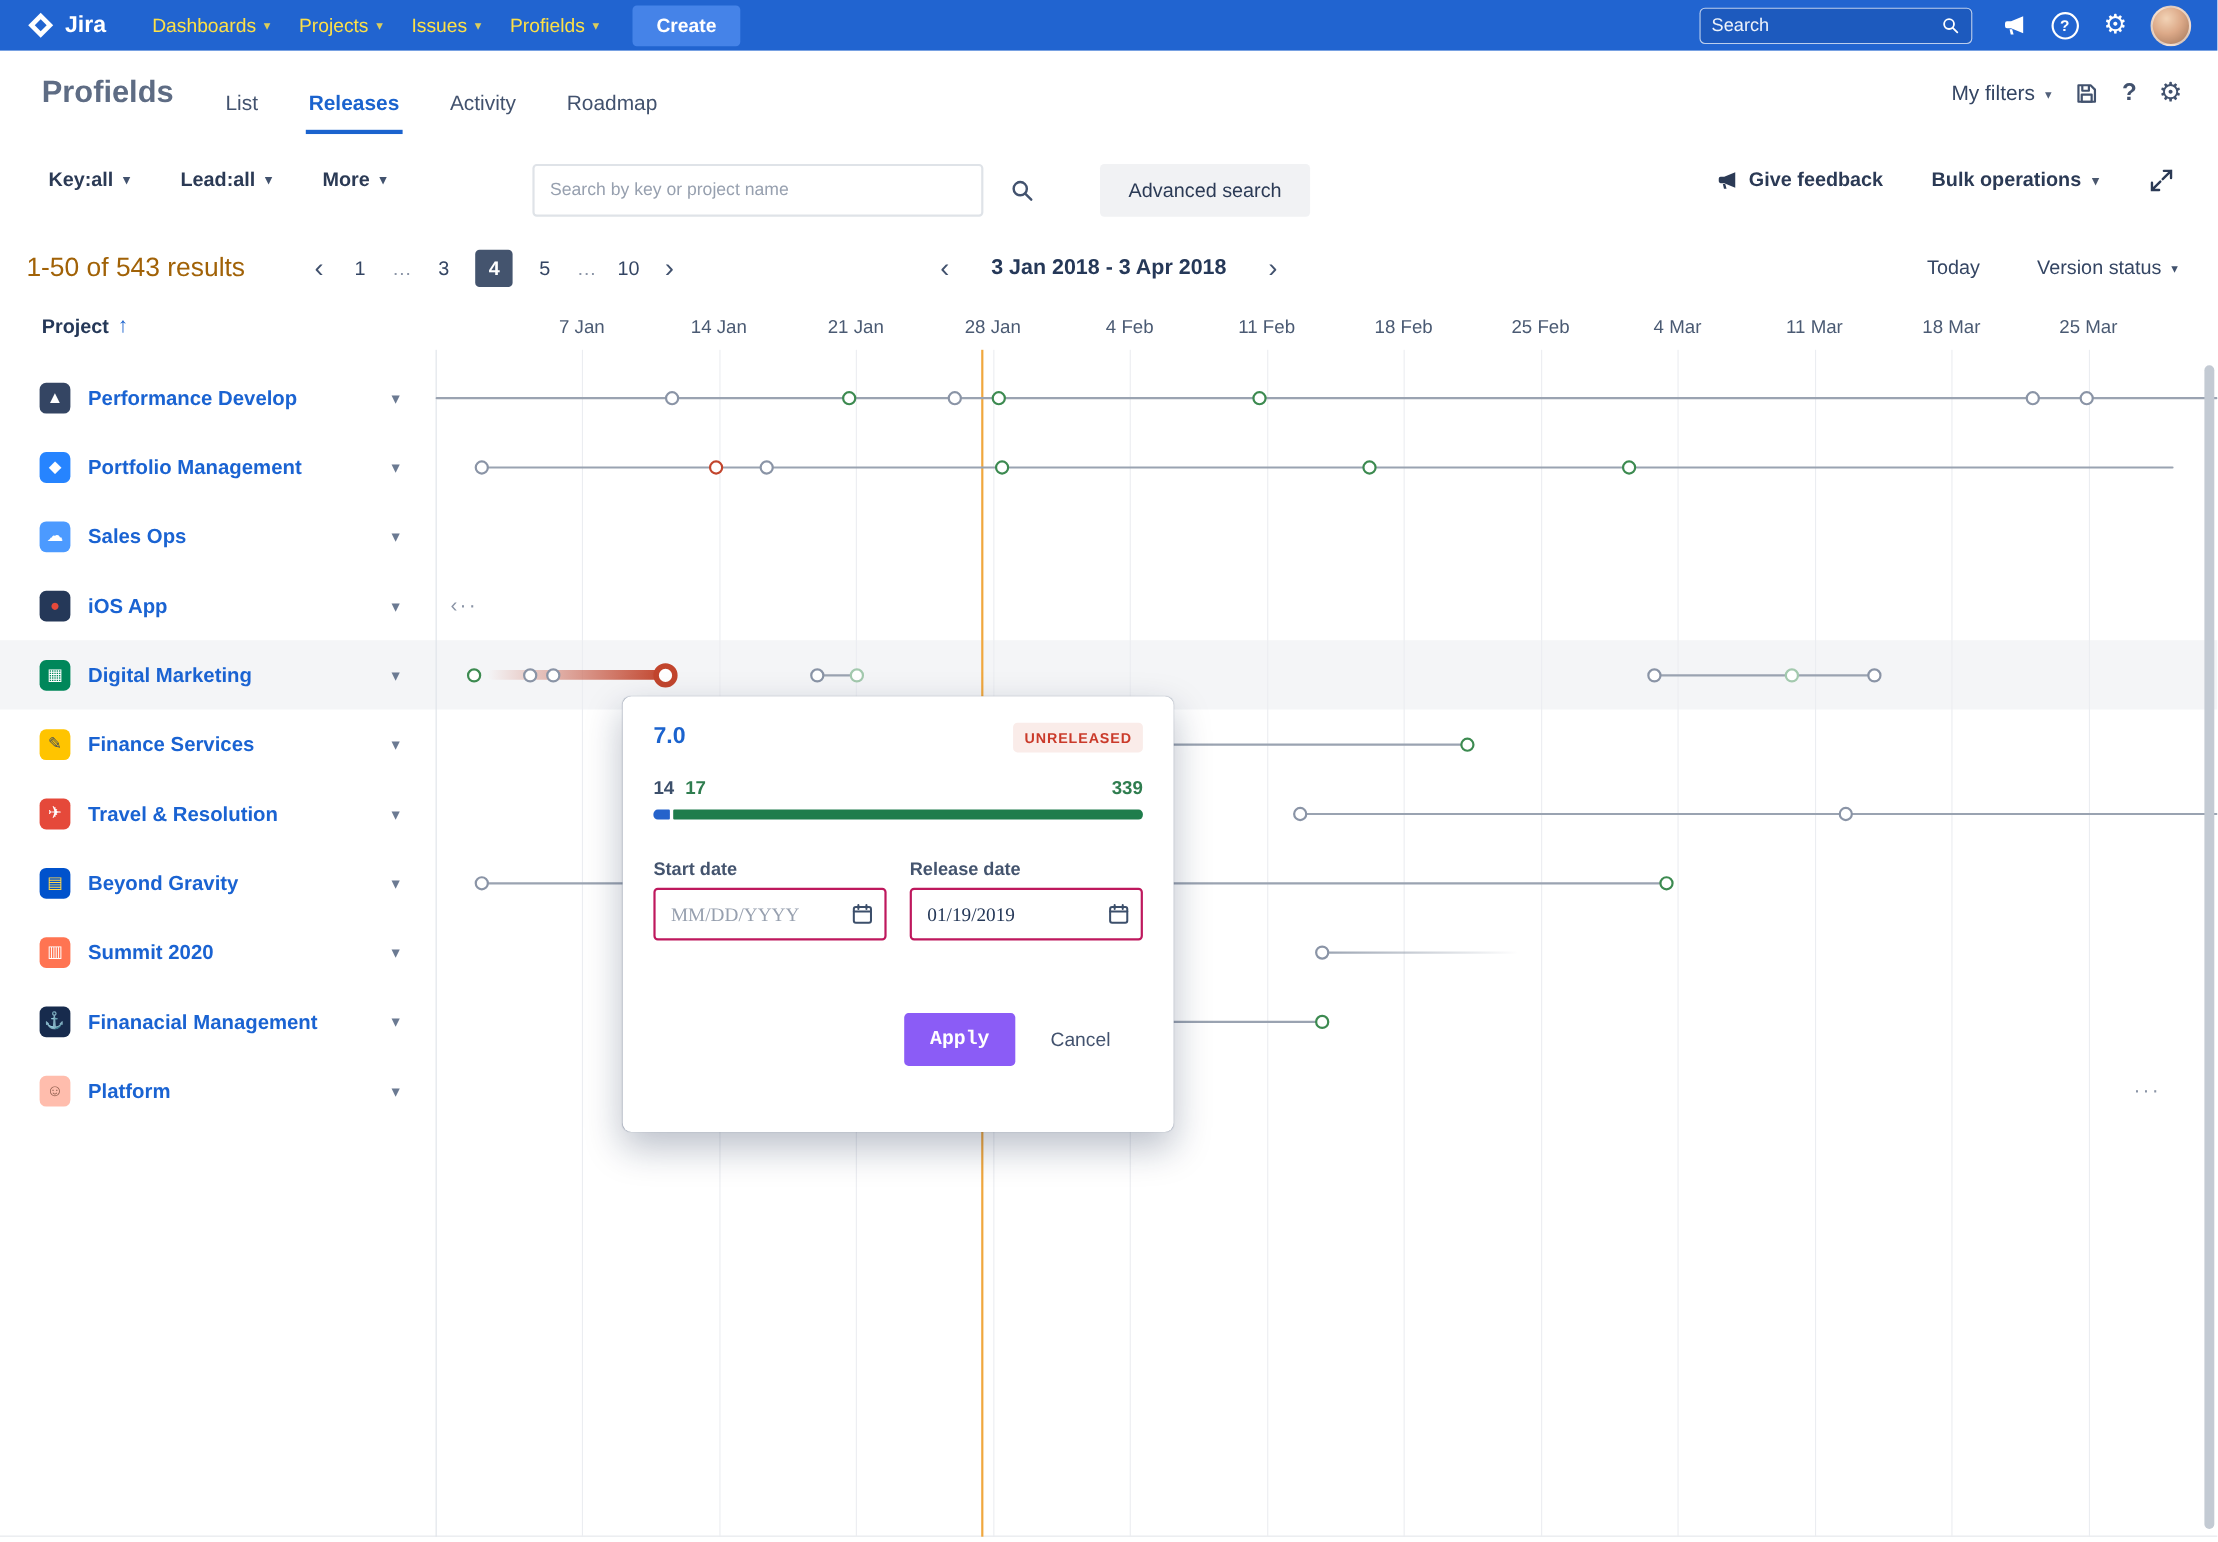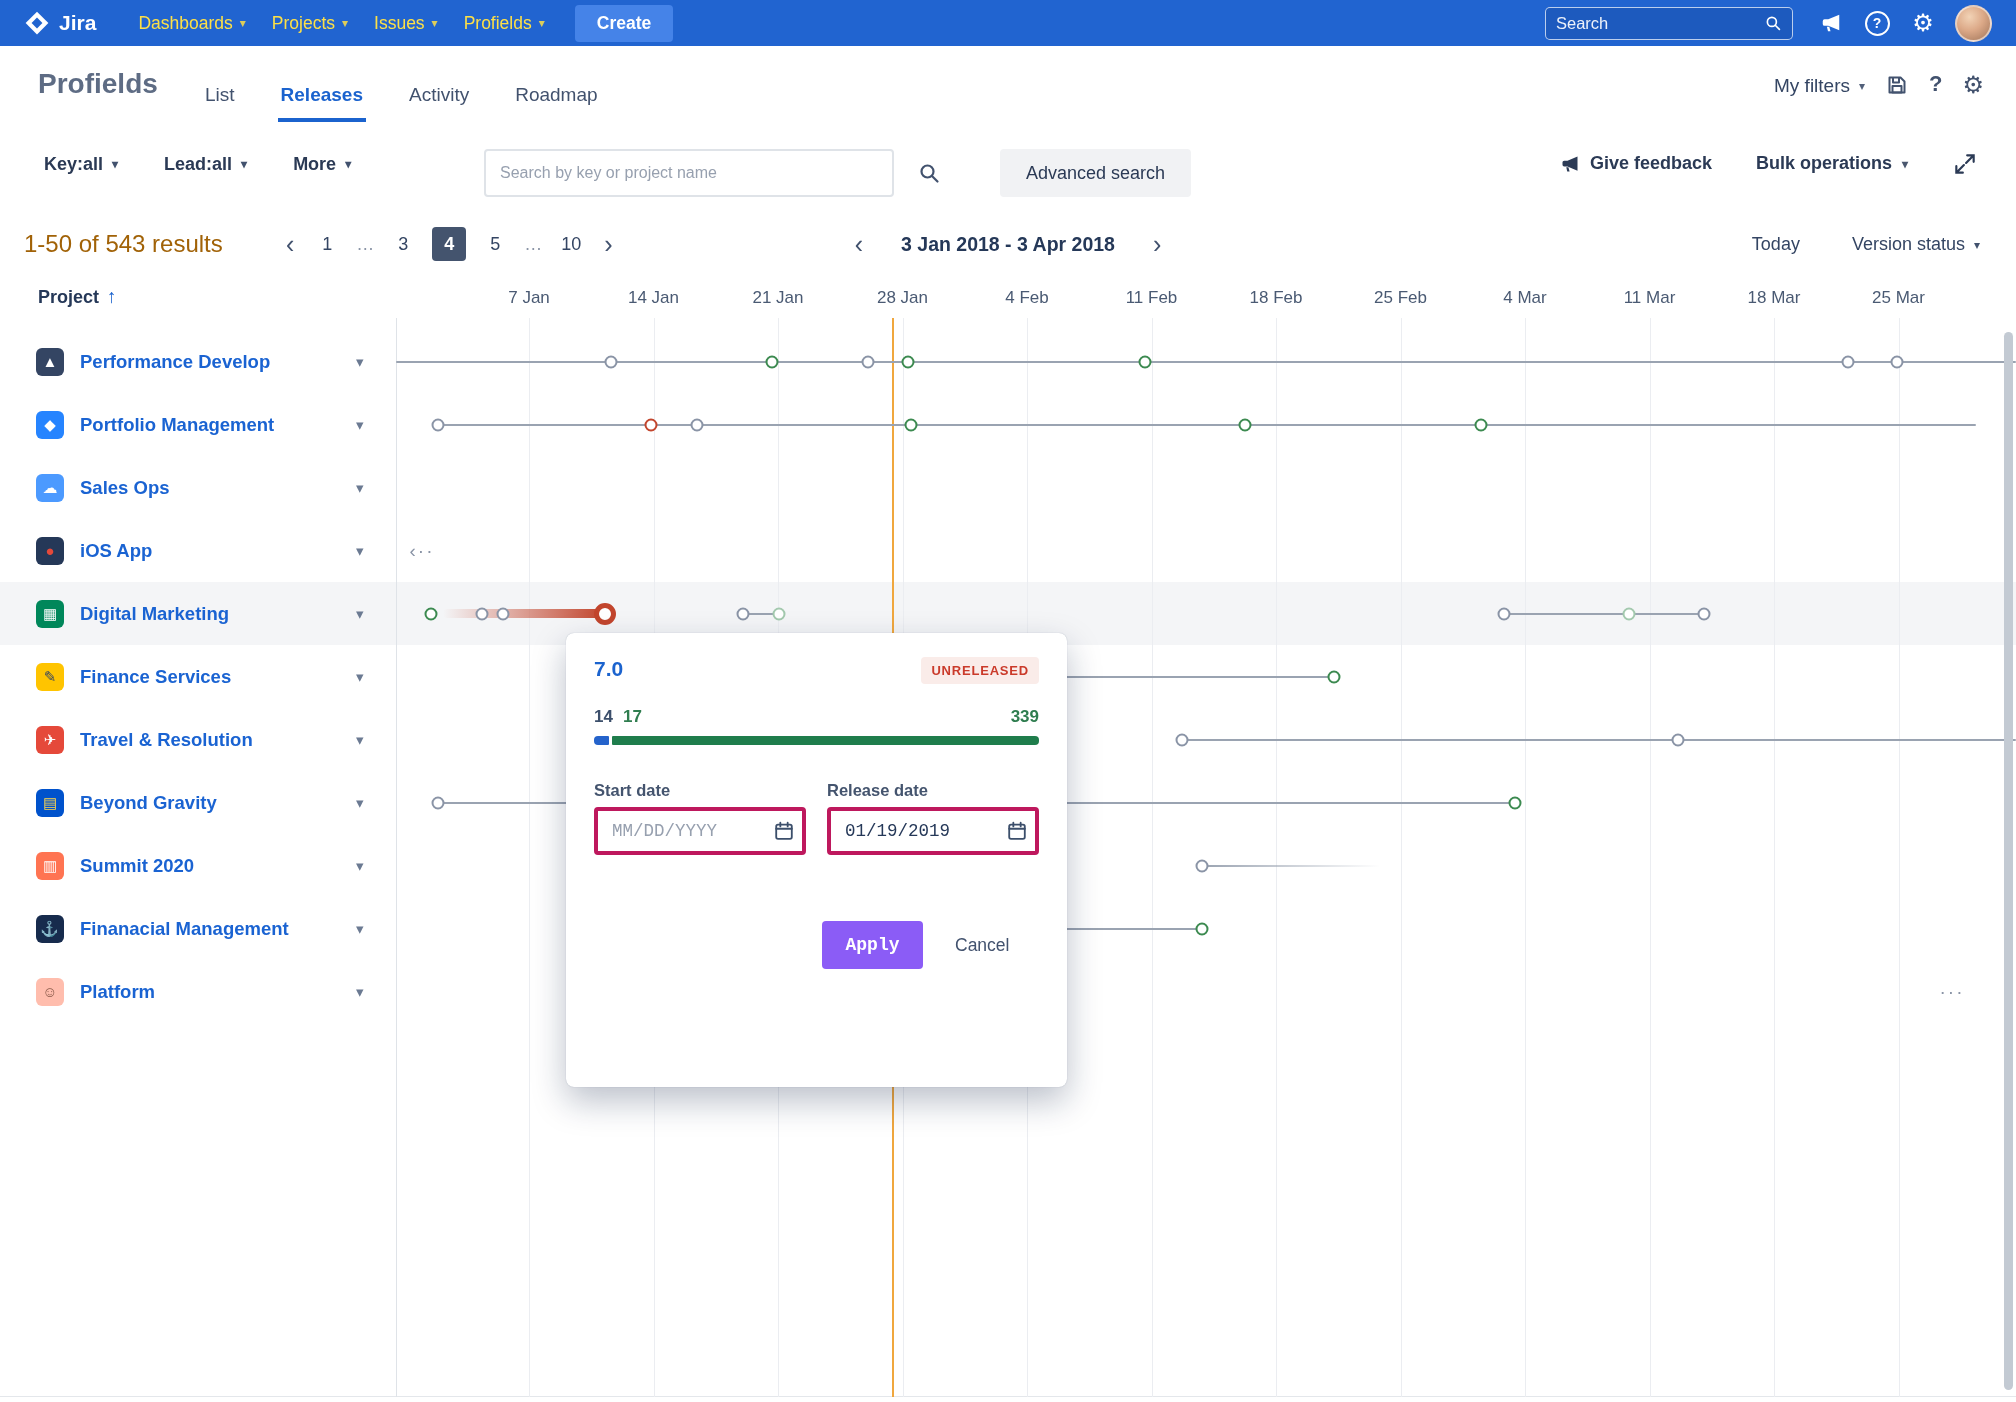--- a/index.html
+++ b/index.html
@@ -105,36 +105,36 @@
   #left-panel{position:absolute;inset:0;z-index:5;width:396px;}
   .proj-item{position:absolute;left:0;width:396px;height:63px;cursor:pointer;}
   .proj-icon{position:absolute;left:36px;top:50%;transform:translateY(-50%);width:28px;height:28px;border-radius:6px;
              display:flex;align-items:center;justify-content:center;}
   .proj-glyph{font-size:15px;line-height:1;}
   .proj-name{position:absolute;left:80px;top:50%;transform:translateY(-50%);font-size:18.5px;font-weight:700;
              color:#1A63D2;white-space:nowrap;}
   .proj-chev{position:absolute;left:356px;top:50%;transform:translateY(-50%);font-size:15px;color:#6B7A92;}
 
   
-  .popup{position:absolute;left:566px;top:633px;width:501px;height:454px;background:#fff;border-radius:8px;
+  .popup{position:absolute;left:566px;top:633px;width:501px;height:396px;background:#fff;border-radius:8px;
          box-shadow:0 0 1px rgba(9,30,66,.3),0 14px 34px rgba(9,30,66,.28);z-index:20;}
   .popup-version{position:absolute;left:28px;top:24px;font-size:21px;font-weight:700;color:#1B63CE;cursor:pointer;}
   .popup-badge{position:absolute;right:28px;top:24px;background:#FAECE9;color:#CA3A2A;font-size:13px;font-weight:700;
                letter-spacing:.8px;padding:6px 10px;border-radius:4px;}
   .popup-nums{position:absolute;left:28px;right:28px;top:74px;display:flex;gap:10px;font-size:17px;font-weight:700;}
   .n-start{color:#3C4F6B;} .n-mid{color:#2F7D4F;} .n-total{margin-left:auto;color:#2F7D4F;}
   .popup-bar{position:absolute;left:28px;right:28px;top:103px;height:9px;display:flex;gap:3px;}
   .pb-blue{width:15px;background:#2563CB;border-radius:4px 1px 1px 4px;}
   .pb-green{flex:1;background:#1F7D4C;border-radius:1px 4px 4px 1px;}
   .f-label{position:absolute;top:148px;font-size:16.5px;font-weight:600;color:#44546E;}
   .lbl-start{left:28px;} .lbl-release{left:261px;}
   .date-field{position:absolute;top:174px;width:212px;height:48px;}
   .df-start{left:28px;} .df-release{left:261px;}
-  .date-field input{width:100%;height:100%;box-sizing:border-box;border:4px solid #be185d;border-radius:4px;
-                    padding:0 44px 0 14px;font-size:17.5px;font-family:Liberation Mono, monospace;color:#253858;outline:none;}
+  .date-field input{width:100%;height:100%;box-sizing:border-box;border:2px solid #be185d;border-radius:4px;
+                    padding:0 44px 0 14px;font-size:17.5px;font-family:Liberation Serif, serif;color:#253858;outline:none;}
   .date-field input::placeholder{color:#97A0AF;}
   .cal-icon{position:absolute;right:11px;top:50%;transform:translateY(-50%);color:#3C4F6B;display:flex;cursor:pointer;}
   .apply-btn{position:absolute;left:256px;top:288px;width:101px;height:48px;background:#8b5cf6;color:#fff;border:none;
              border-radius:4px;font-size:18px;font-weight:700;cursor:pointer;font-family:Liberation Mono, monospace;}
   .cancel-btn{position:absolute;left:379px;top:288px;height:48px;background:none;border:none;font-size:17.5px;
               font-weight:500;color:#42526E;cursor:pointer;font-family:inherit;padding:0 10px;}
 
   .vscroll{position:absolute;right:3px;top:332px;width:9px;height:1058px;background:#C3CAD3;border-radius:5px;z-index:30;cursor:pointer;}
 </style>
 </head>

